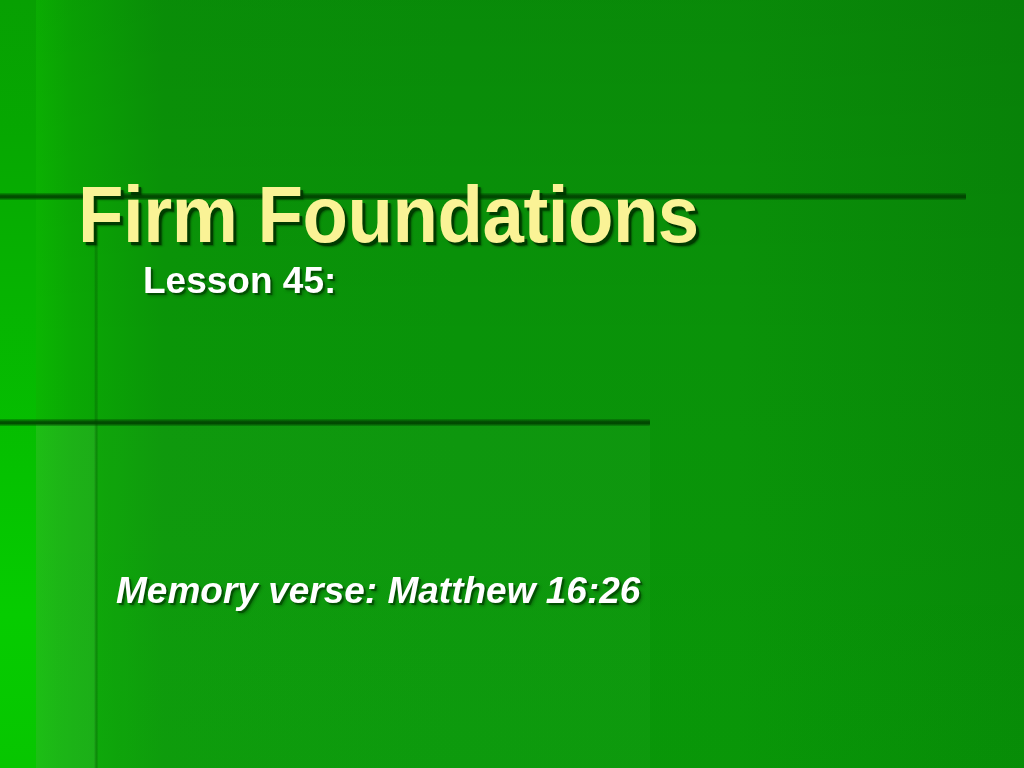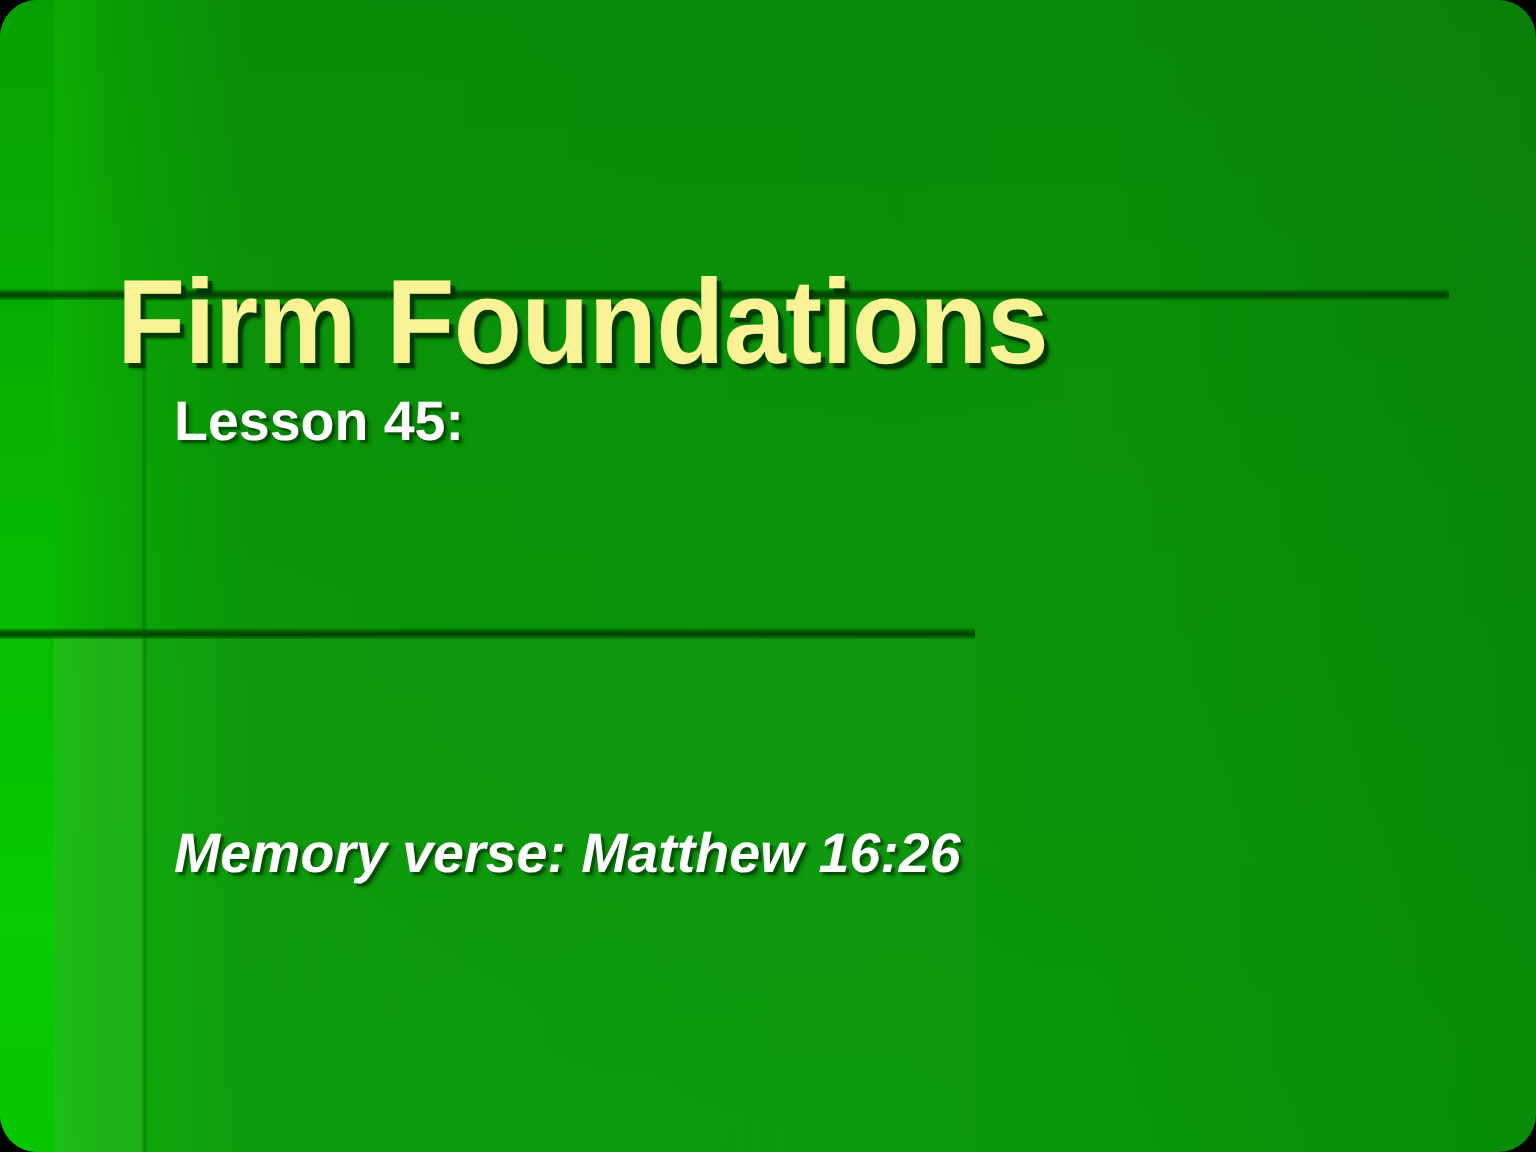--- a/index.html
+++ b/index.html
@@ -16,21 +16,20 @@
   #slide {
     position: relative;
     width: 1024px;
     height: 768px;
     overflow: hidden;
     
     background:
       linear-gradient(to bottom, rgba(0,0,0,0.06) 0%, rgba(0,0,0,0.00) 45%, rgba(0,190,0,0.10) 100%),
       linear-gradient(to right, #0bc400 0%, #0aa804 7%, #0a9508 16%, #099309 45%, #0a9209 72%, #088708 100%);
     user-select: none;
-    border-radius: 25px;
   }
 
   
   .edge-strip {
     position: absolute;
     left: 0;
     top: 0;
     width: 36px;
     height: 768px;
     background: linear-gradient(to bottom,
@@ -123,26 +122,27 @@
   .body-line {
     font-family: "Liberation Sans", sans-serif;
     font-size: 37px;
     font-weight: 700;
     line-height: 64px;
     color: #ffffff;
     white-space: nowrap;
     text-shadow:
        2px 2px 0 rgba(0,54,0,0.55),
        3px 3px 3px rgba(0,48,0,0.40);
+    margin-left: 27px;
   }
 
   .memory-verse {
     position: absolute;
     left: 116px;
-    top: 548px;
+    top: 570px;
     font-family: "Liberation Sans", sans-serif;
     font-size: 37px;
     font-style: italic;
     font-weight: 700;
     color: #ffffff;
     white-space: nowrap;
     text-shadow:
        2px 2px 0 rgba(0,54,0,0.55),
        3px 3px 3px rgba(0,48,0,0.40);
   }

